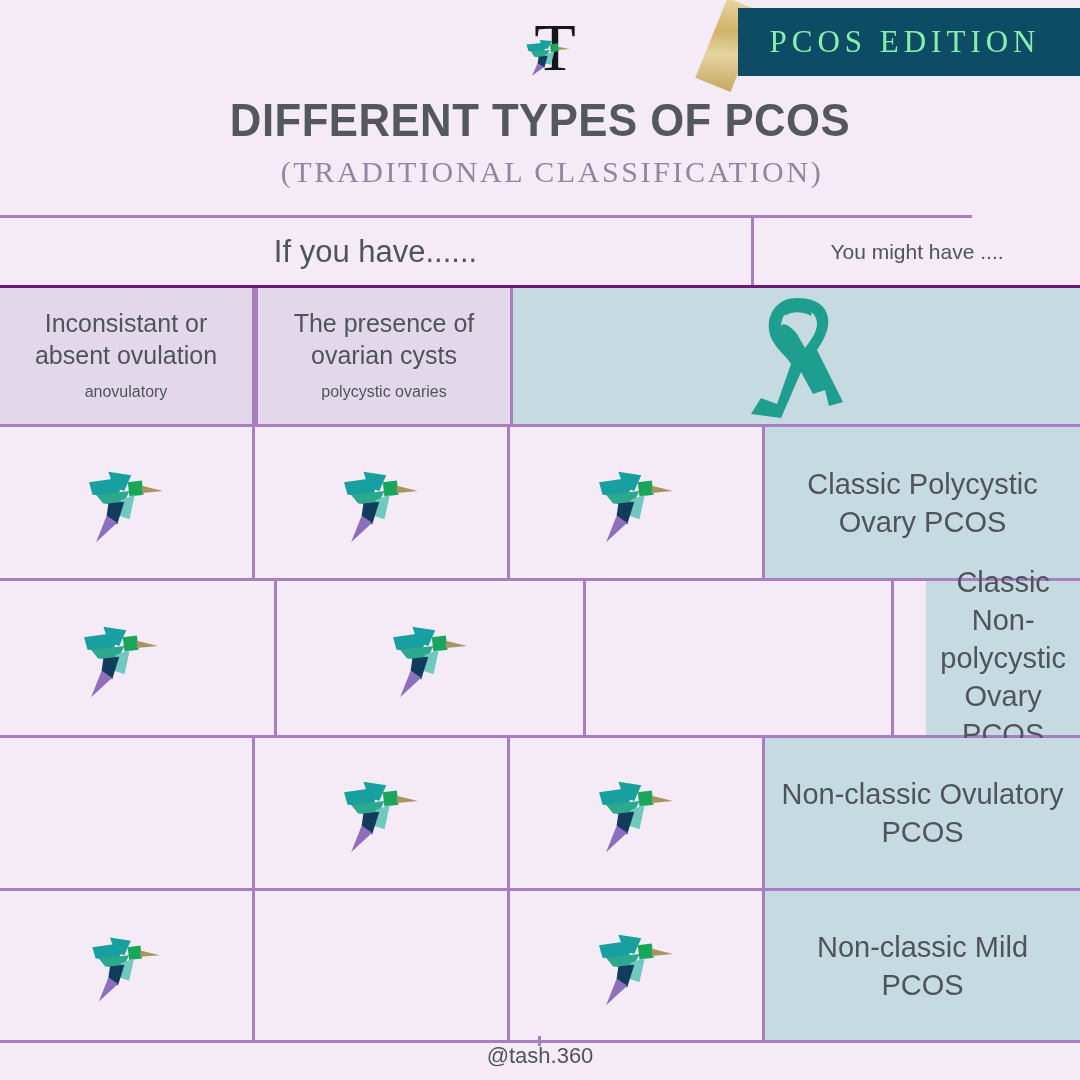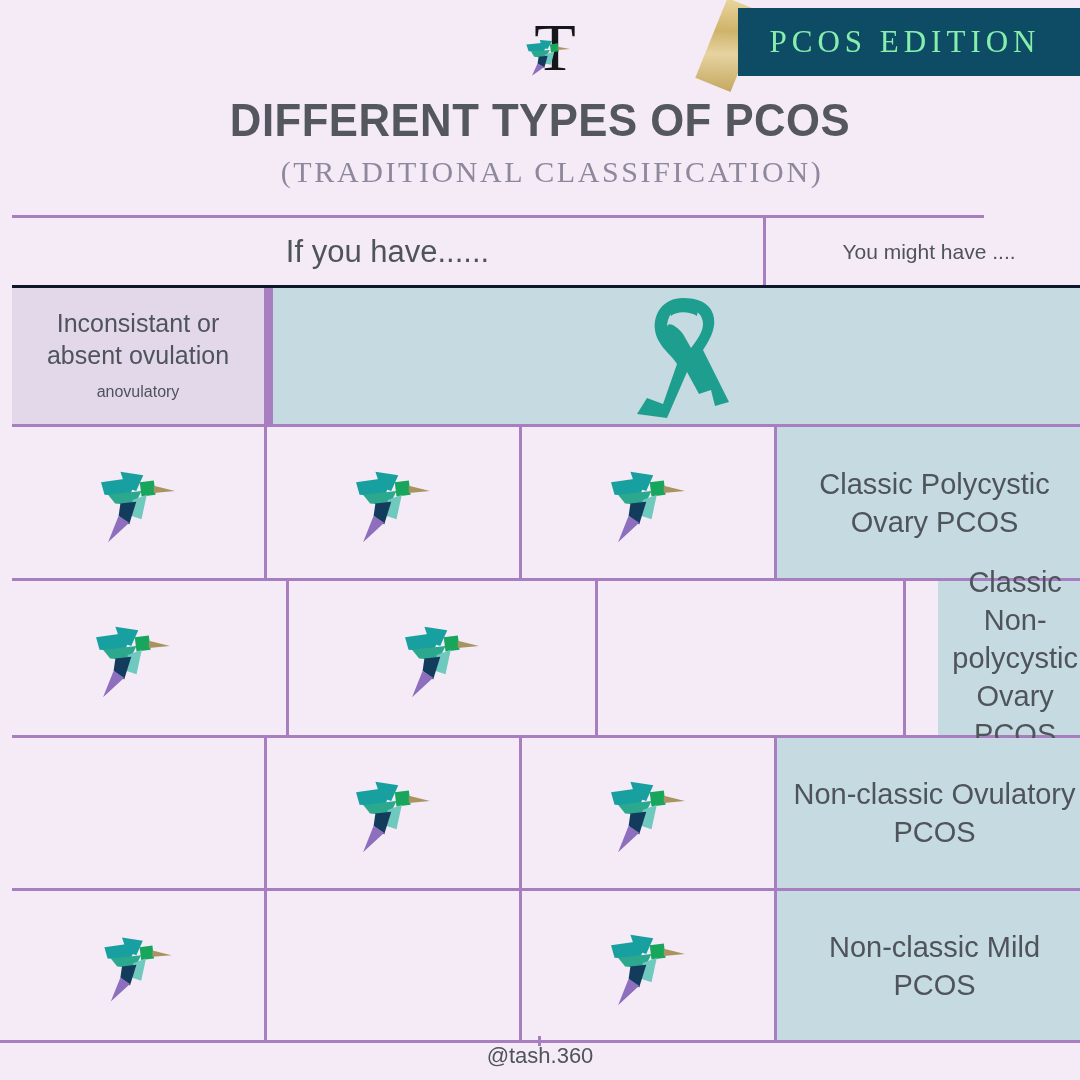--- a/index.html
+++ b/index.html
@@ -104,21 +104,21 @@
     text-align: center;
     font-family: "Liberation Serif", serif;
     font-size: 30px;
     letter-spacing: 2.6px;
     color: #8d889c;
   }
 
   
   .table {
     position: absolute;
-    left: 12px;
+    left: 0;
     top: 215px;
     width: 972px;
     border-top: 3px solid #A77FC0;
   }
   .row {
     display: flex;
     width: 1080px;
     box-sizing: border-box;
   }
 
@@ -141,21 +141,21 @@
     display: flex;
     align-items: center;
     justify-content: center;
     font-size: 21px;
     color: #4f545b;
   }
 
   
   .row-sub {
     height: 139px;
-    border-top: 3px solid #0f172a;
+    border-top: 3px solid #701a75;
   }
   .subcell {
     width: 252px;
     box-sizing: border-box;
     display: flex;
     flex-direction: column;
     align-items: center;
     justify-content: center;
     padding: 4px 6px 8px;
   }
@@ -276,20 +276,24 @@
     <div class="cell-youmight">You might have ....</div>
   </div>
 
   <div class="row row-sub">
     <div class="subcell plain">
       <div class="main-label">Inconsistant or absent ovulation</div>
       <div class="sub-label">anovulatory</div>
     </div>
     <div class="divider-v"></div>
     <div class="divider-v"></div>
+    <div class="subcell plain">
+      <div class="main-label">The presence of ovarian cysts</div>
+      <div class="sub-label">polycystic ovaries</div>
+    </div>
     <div class="divider-v"></div>
     <div class="subcell-ribbon">
       <svg width="100" height="124" viewBox="0 0 100 124">
         <path d="M50 4 C30 4 20 20 22 36 C24 52 40 62 44 70 L30 110 L14 104 L4 120 L34 124 L54 78 L66 100 L78 96 L82 112 L96 108 L70 56 C78 44 84 32 80 20 C76 8 64 4 50 4 Z
                  M50 14 C62 14 70 20 70 30 C70 38 64 46 58 54 L50 40 C44 32 34 26 34 34 C34 22 40 14 50 14 Z" fill="#1E9E8E"></path>
         <path d="M36 10 C44 6 58 6 66 10 L64 22 C56 17 44 17 38 22 Z" fill="#1E9E8E"></path>
       </svg>
     </div>
   </div>
 

